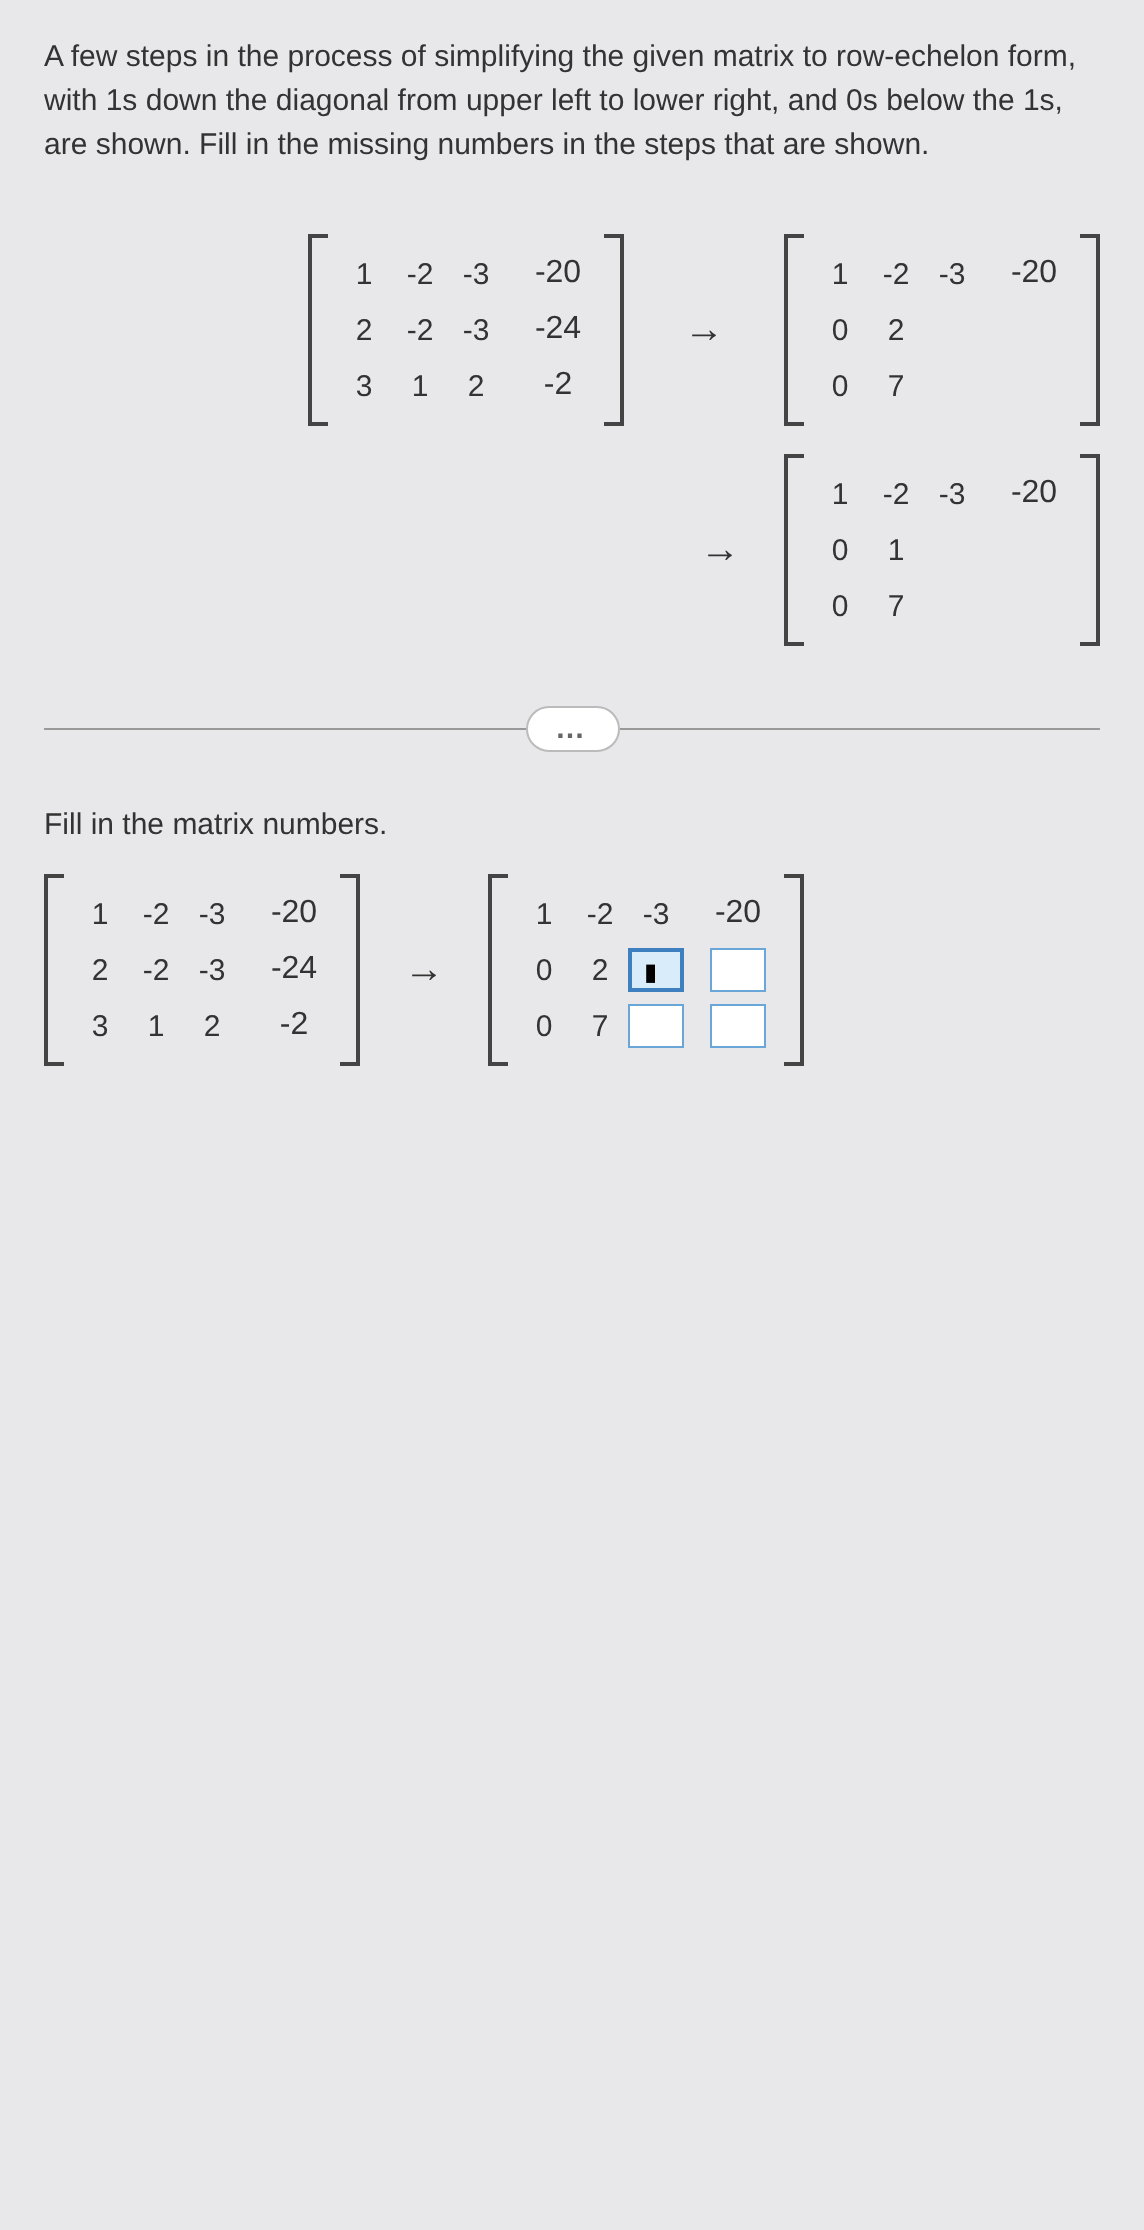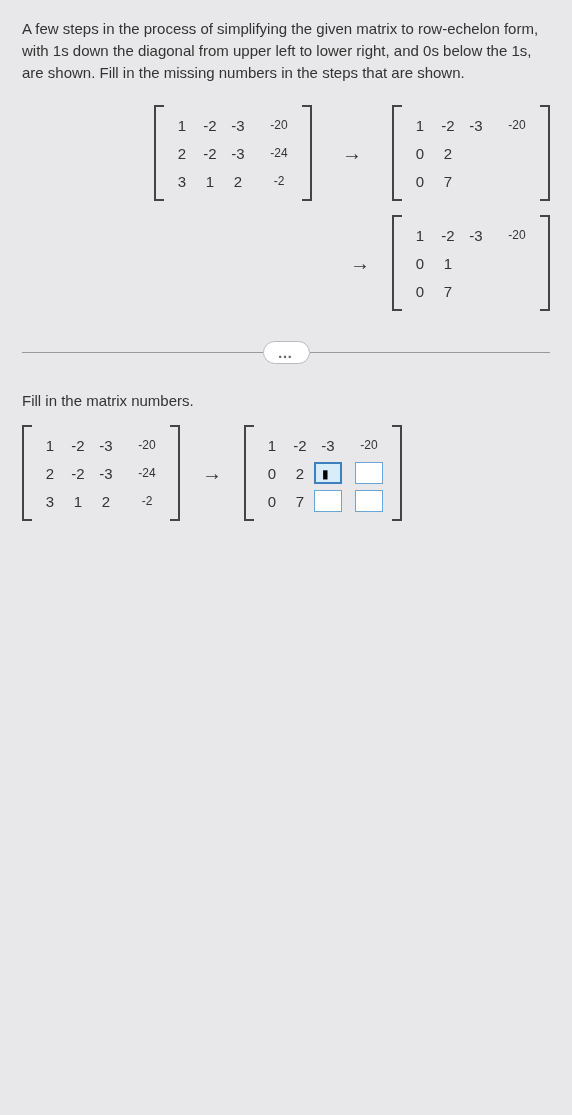--- a/index.html
+++ b/index.html
@@ -6,32 +6,32 @@
     body {
       width: 572px;
       height: 1115px;
       background: #e8e8ea;
       font-family: Arial, sans-serif;
       color: #333;
       padding: 18px 22px;
       position: relative;
       font-size: 15px;
     }
-    .intro { line-height: 1.45; margin-bottom: 22px; }
+    .intro { line-height: 1.45; margin-bottom: 34px; }
     .top-matrices { display: flex; gap: 30px; align-items: center; justify-content: flex-end; margin-bottom: 14px; }
     .second-matrices { display: flex; gap: 22px; align-items: center; justify-content: flex-end; margin-bottom: 30px; }
     .arrow { font-size: 20px; }
     .matrix { display: inline-flex; align-items: stretch; }
     .bracket { width: 10px; border-top: 2px solid #444; border-bottom: 2px solid #444; }
     .bracket.left { border-left: 2px solid #444; }
     .bracket.right { border-right: 2px solid #444; }
     .mrows { display: flex; flex-direction: column; padding: 6px 4px; }
     .mrow { display: flex; align-items: center; height: 28px; }
     .cell { width: 28px; text-align: center; font-size: 15px; }
-    .cellw { width: 38px; text-align: center; font-size: 12px; }
+    .cellw { width: 38px; text-align: center; font-size: 16px; }
     .aug { width: 2px; background: #444; margin: -6px 3px; }
     .divider { display:flex; align-items:center; justify-content:center; margin: 24px 0 28px; }
     .divline { border-top: 1px solid #999; flex:1; height:0; }
     .dots { background:#fff; border:1px solid #bbb; border-radius: 12px; padding: 2px 14px; letter-spacing:2px; color:#666; font-weight:bold; }
     .fillprompt { margin-bottom: 16px; }
     .bottom-matrices { display:flex; gap: 22px; align-items:center; }
     .inputbox { display:inline-block; width:28px; height:22px; border:1px solid #6aa7d8; background:#fff; vertical-align:middle; position:relative; }
     .inputbox.focus { background:#d9ecfa; border:2px solid #3d7fbf; }
     .cursor { position:absolute; left:6px; top:3px; font-size:12px; color:#000; }
   </style>

